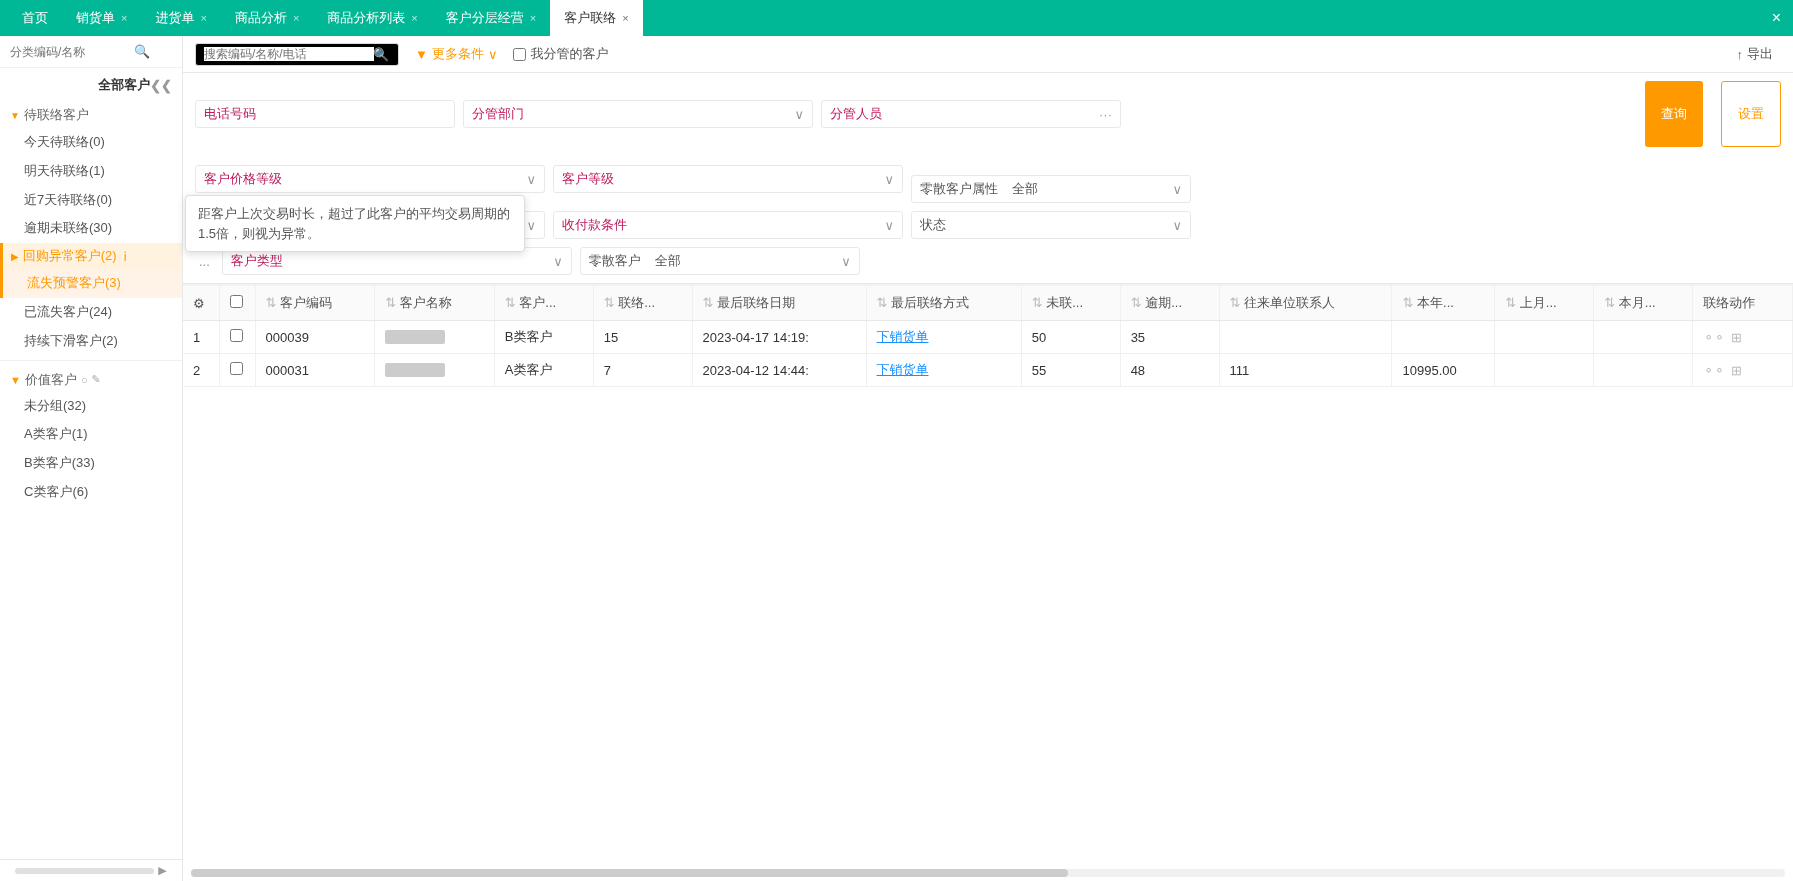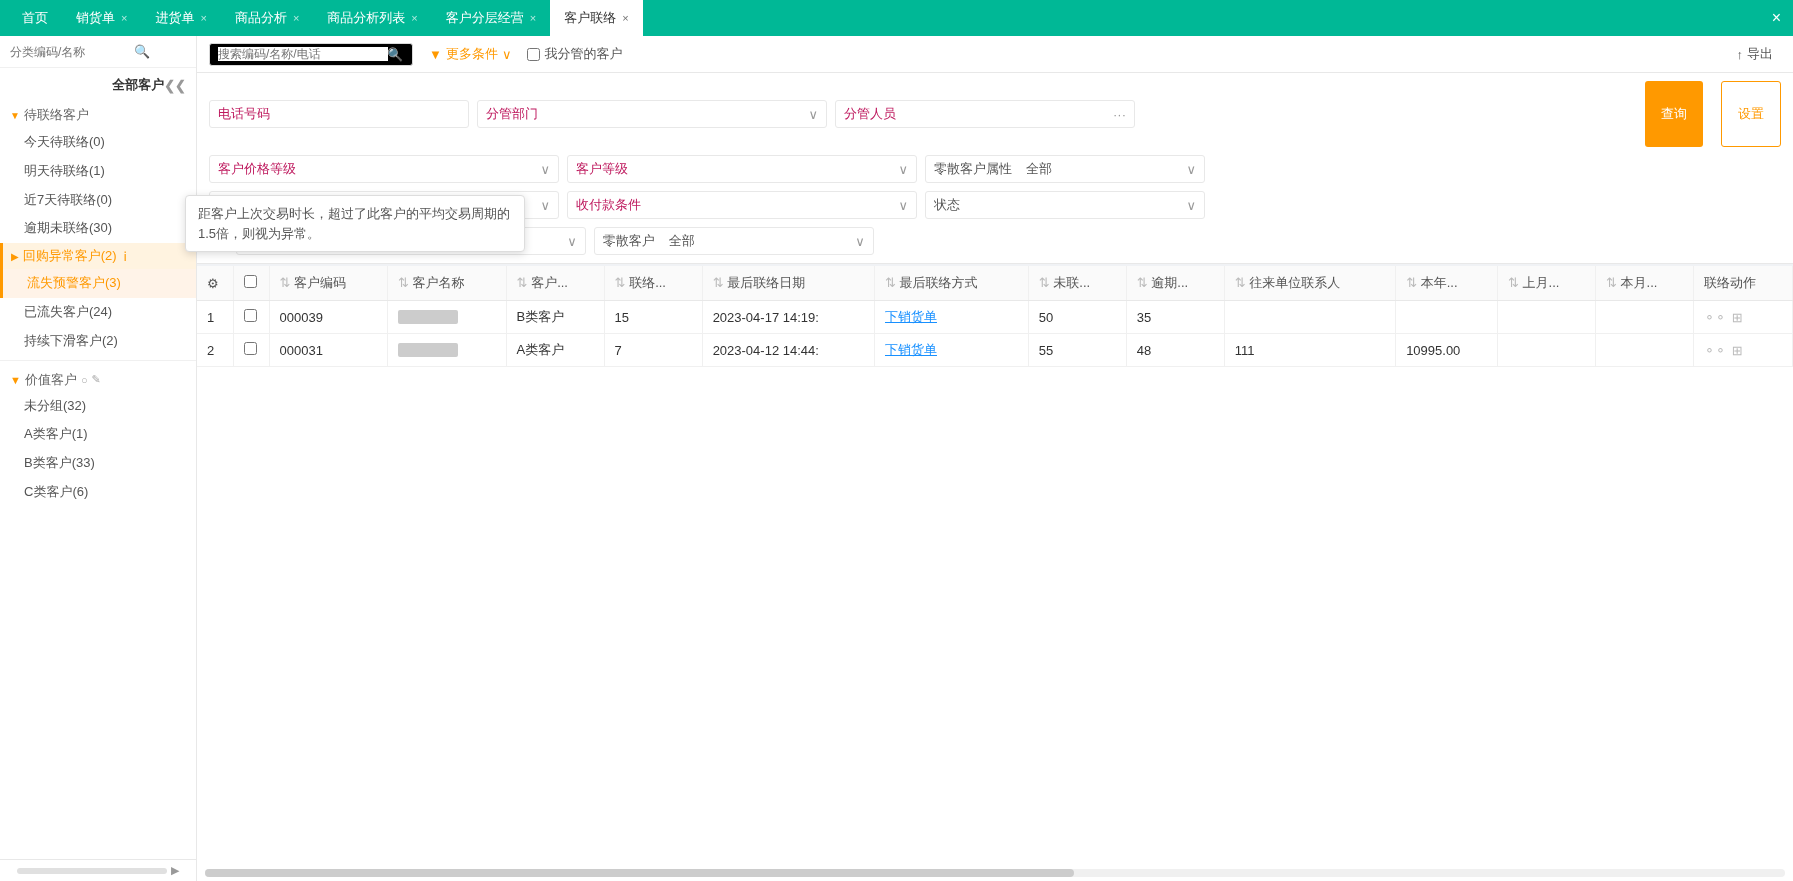--- a/index.html
+++ b/index.html
@@ -45,21 +45,21 @@
     }
 
     
     .main-layout {
       display: flex;
       height: calc(881px - 36px);
     }
 
     
     .sidebar {
-      width: 197px;
+      width: 183px;
       background: #fff;
       border-right: 1px solid #e8e8e8;
       display: flex;
       flex-direction: column;
       flex-shrink: 0;
     }
     .sidebar-search {
       padding: 8px 10px;
       display: flex;
       align-items: center;
@@ -536,21 +536,21 @@
 
       <div class="filter-row">
         <div class="filter-cell wide">
           <span class="label-prefix">客户价格等级</span>
           <span class="dropdown-arrow">∨</span>
         </div>
         <div class="filter-cell wide">
           <span class="label-prefix">客户等级</span>
           <span class="dropdown-arrow">∨</span>
         </div>
-        <div class="filter-cell inline-label" style="min-width:280px;">
+        <div class="filter-cell inline-label" style="min-width:280px;margin-top:20px;">
           <span>零散客户属性</span>
           <span style="margin-left:8px;">全部</span>
           <span class="dropdown-arrow" style="margin-left:auto;">∨</span>
         </div>
       </div>
 
       <div class="filter-row">
         <div class="filter-cell wide">
           <span class="label-prefix">性质</span>
           <span class="dropdown-arrow">∨</span>

